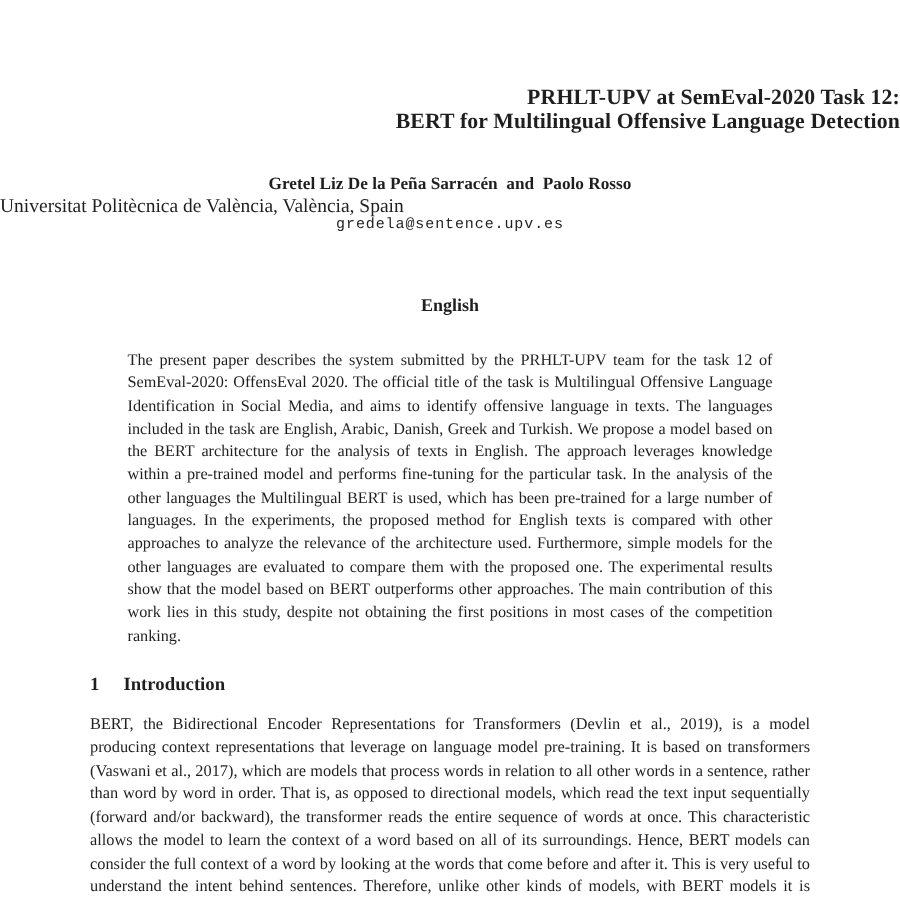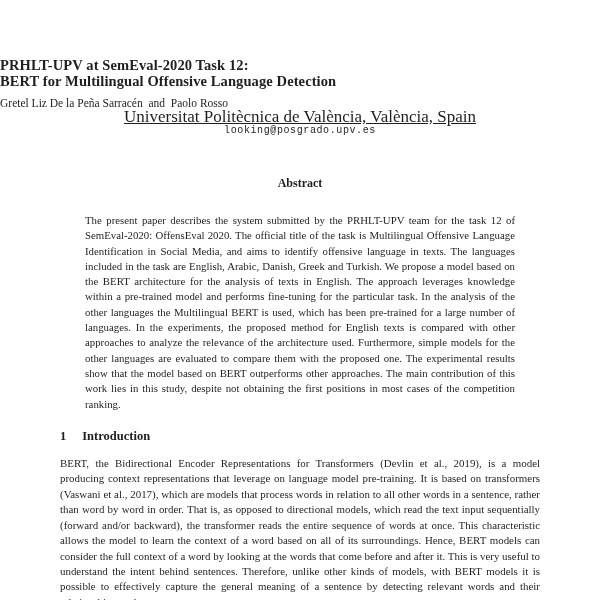--- a/index.html
+++ b/index.html
@@ -13,39 +13,39 @@
     height: 600px;
     background: #ffffff;
     overflow: hidden;
     font-family: "Liberation Serif", serif;
     color: #1f1f1f;
     box-sizing: border-box;
   }
   .paper-title {
     margin: 0;
     padding-top: 58px;
-    text-align: left;
+    text-align: right;
     font-size: 14.5px;
     line-height: 15.5px;
     font-weight: bold;
     white-space: pre-line;
     letter-spacing: 0.1px;
   }
   .authors-line {
-    margin-top: 7px;
+    margin-top: 27px;
+    text-align: center;
     font-size: 11.5px;
     line-height: 14px;
-    font-weight: normal;
+    font-weight: bold;
     white-space: pre-wrap;
   }
   .affiliation-line {
-    text-align: center;
-    font-size: 17px;
+    text-align: left;
+    font-size: 13px;
     line-height: 14px;
-    text-decoration: underline;
   }
   .email-line {
     text-align: center;
     font-family: "Liberation Mono", "DejaVu Sans Mono", monospace;
     font-size: 10px;
     line-height: 14px;
     letter-spacing: 0.6px;
   }
   .abstract-heading {
     margin-top: 38px;
@@ -86,24 +86,24 @@
 
 <div class="page">
 
   <h1 class="paper-title">PRHLT-UPV at SemEval-2020 Task 12:
 BERT for Multilingual Offensive Language Detection</h1>
 
   <div class="authors-line">Gretel Liz De la Peña Sarracén  and  Paolo Rosso</div>
 
   <div class="affiliation-line">Universitat Politècnica de València, València, Spain</div>
 
-  <div class="email-line">looking@posgrado.upv.es</div>
+  <div class="email-line">gredela@sentence.upv.es</div>
 
 
-  <div class="abstract-heading">Abstract</div>
+  <div class="abstract-heading">English</div>
 
   <p class="abstract-body">The present paper describes the system submitted by the PRHLT-UPV team for the task 12 of SemEval-2020: OffensEval 2020. The official title of the task is Multilingual Offensive Language Identification in Social Media, and aims to identify offensive language in texts. The languages included in the task are English, Arabic, Danish, Greek and Turkish. We propose a model based on the BERT architecture for the analysis of texts in English. The approach leverages knowledge within a pre-trained model and performs fine-tuning for the particular task. In the analysis of the other languages the Multilingual BERT is used, which has been pre-trained for a large number of languages. In the experiments, the proposed method for English texts is compared with other approaches to analyze the relevance of the architecture used. Furthermore, simple models for the other languages are evaluated to compare them with the proposed one. The experimental results show that the model based on BERT outperforms other approaches. The main contribution of this work lies in this study, despite not obtaining the first positions in most cases of the competition ranking.</p>
 
   <div class="section-heading">
     <span class="section-number">1</span><span>Introduction</span>
   </div>
 
   <p class="body-para first">BERT, the Bidirectional Encoder Representations for Transformers (Devlin et al., 2019), is a model producing context representations that leverage on language model pre-training. It is based on transformers (Vaswani et al., 2017), which are models that process words in relation to all other words in a sentence, rather than word by word in order. That is, as opposed to directional models, which read the text input sequentially (forward and/or backward), the transformer reads the entire sequence of words at once. This characteristic allows the model to learn the context of a word based on all of its surroundings. Hence, BERT models can consider the full context of a word by looking at the words that come before and after it. This is very useful to understand the intent behind sentences. Therefore, unlike other kinds of models, with BERT models it is possible to effectively capture the general meaning of a sentence by detecting relevant words and their relationship to others.</p>
 
 </div>

